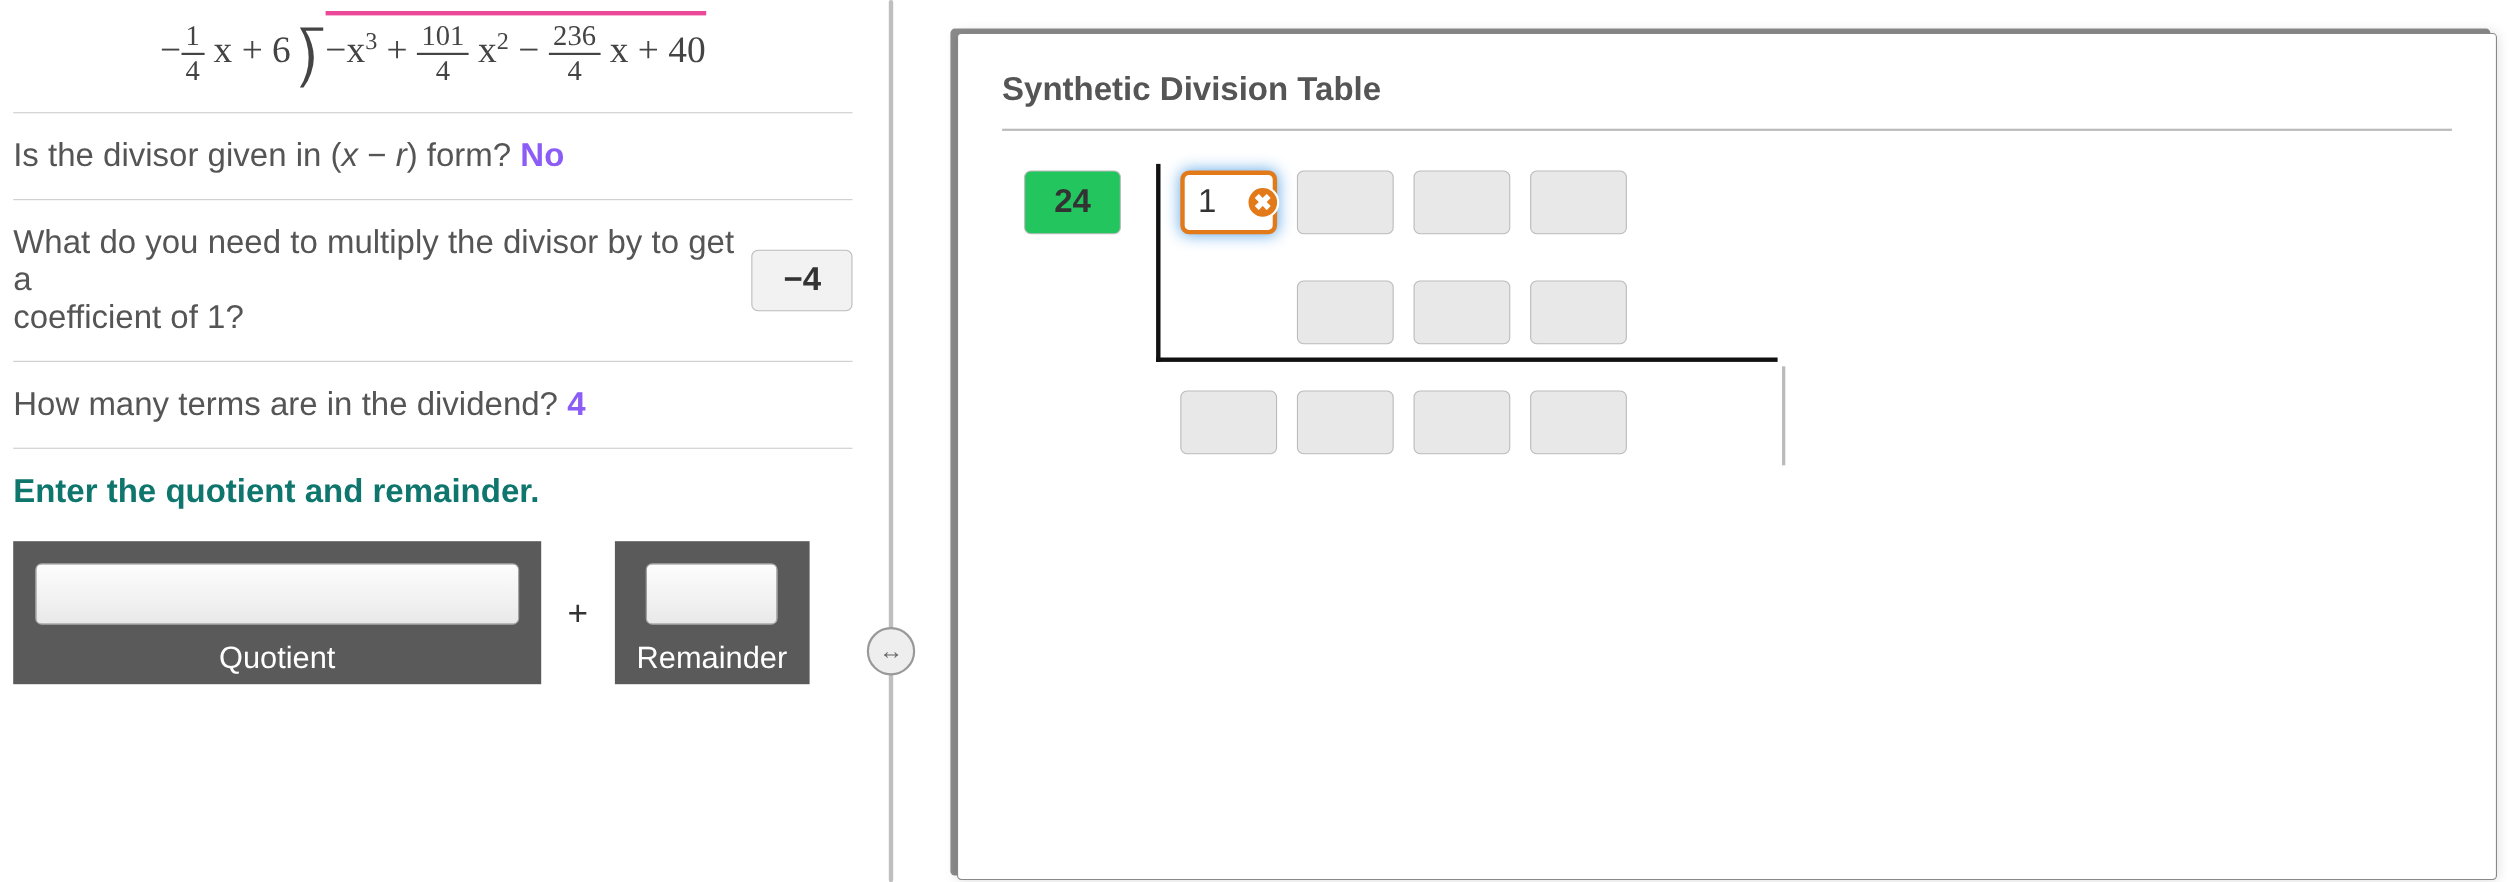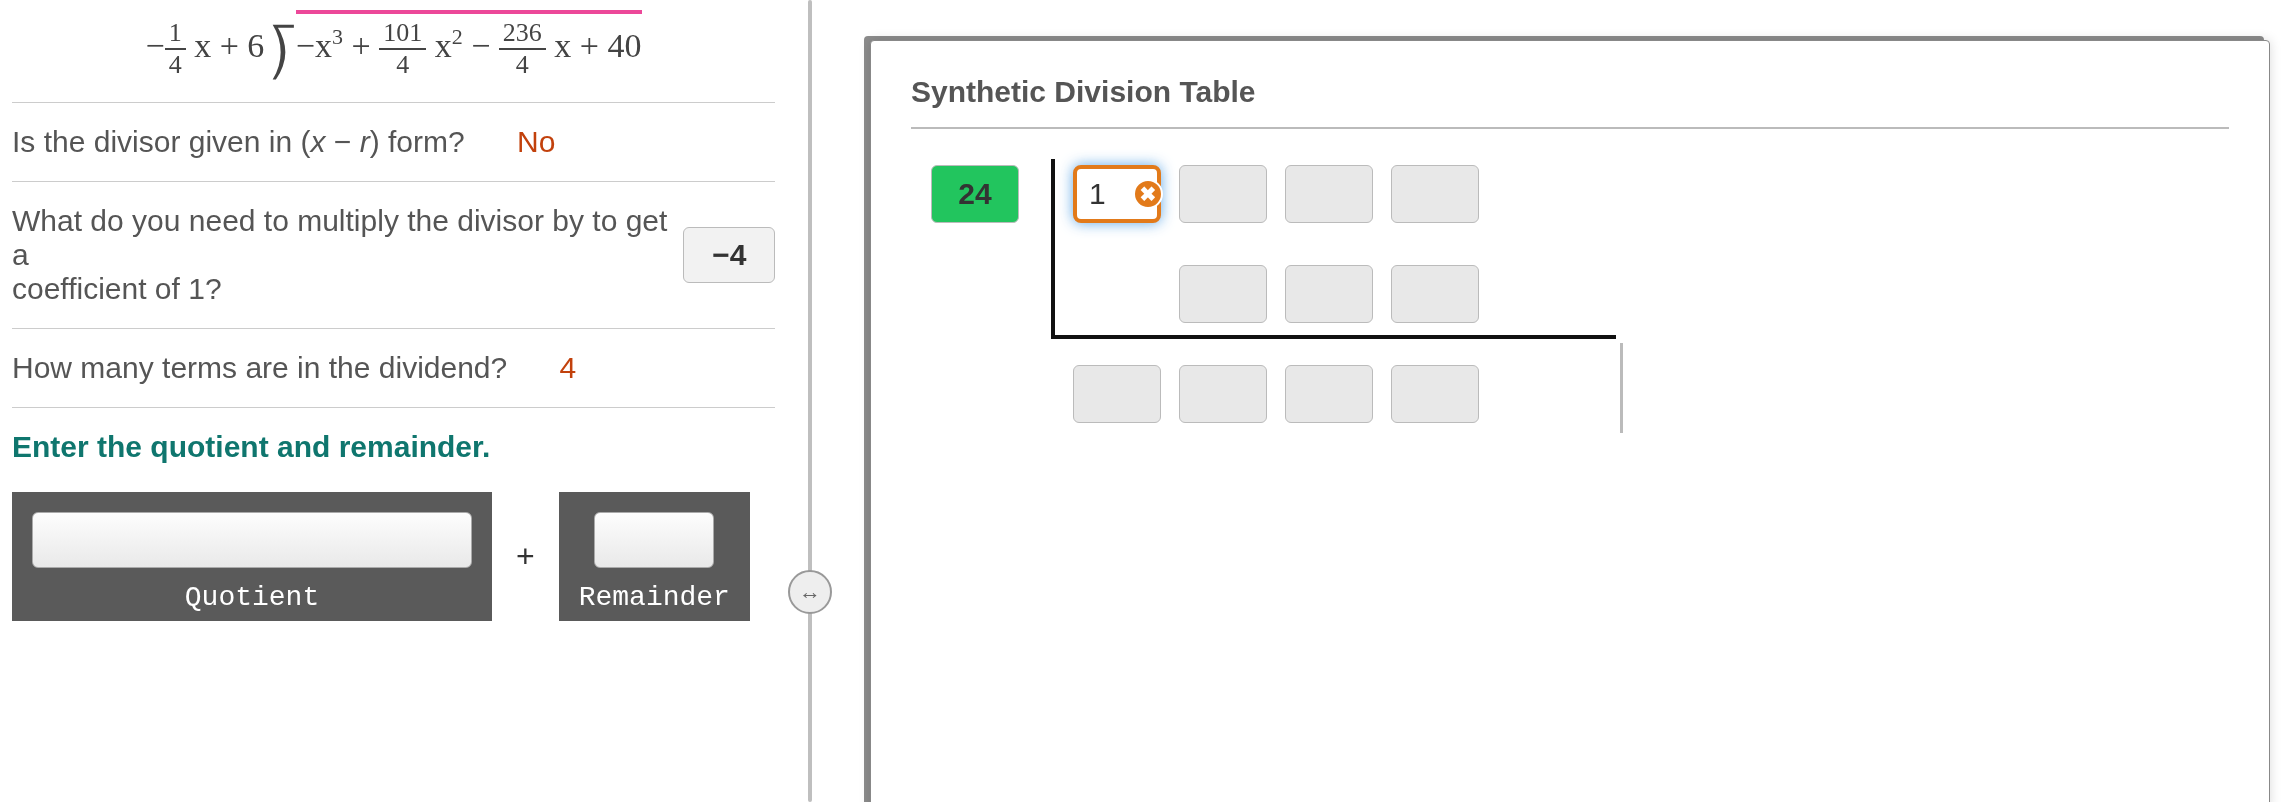--- a/index.html
+++ b/index.html
@@ -45,21 +45,21 @@
     display: flex;
     align-items: center;
     justify-content: center;
     color: #666;
     font-size: 22px;
     cursor: ew-resize;
   }
   .right-panel {
     flex: 1;
     position: relative;
-    padding: 40px 0 0 40px;
+    padding: 30px 0 0 40px;
   }
   .title-teal {
     color: #258a8a;
     font-weight: 600;
     font-size: 30px;
     margin-bottom: 28px;
   }
   .math-block {
     text-align: center;
     margin: 0 auto 24px auto;
@@ -73,21 +73,21 @@
     margin: 14px 0;
   }
   .qrow {
     font-size: 30px;
     color: #555;
     padding: 8px 0;
     display: flex;
     align-items: center;
     justify-content: space-between;
   }
-  .qrow .ans-bold { font-weight: 400; color: #c2410c; margin-left: 44px; }
+  .qrow .ans-bold { font-weight: 700; color: #8b5cf6; }
   .italic { font-style: italic; }
   .answer-box {
     background: #f2f2f2;
     border: 1px solid #bbb;
     border-radius: 6px;
     padding: 10px 28px;
     font-size: 30px;
     font-weight: 700;
     color: #333;
     min-width: 90px;
@@ -103,21 +103,20 @@
     display: flex;
     align-items: center;
     gap: 24px;
   }
   .dark-card {
     background: #5a5a5a;
     padding: 20px 20px 8px 20px;
     display: flex;
     flex-direction: column;
     align-items: center;
-    font-family: Liberation Mono, monospace;
   }
   .big-input {
     background: linear-gradient(#fdfdfd,#e9e9e9);
     border: 1px solid #aaa;
     border-radius: 6px;
     height: 56px;
   }
   .q-input { width: 440px; }
   .r-input { width: 120px; }
   .card-label {

